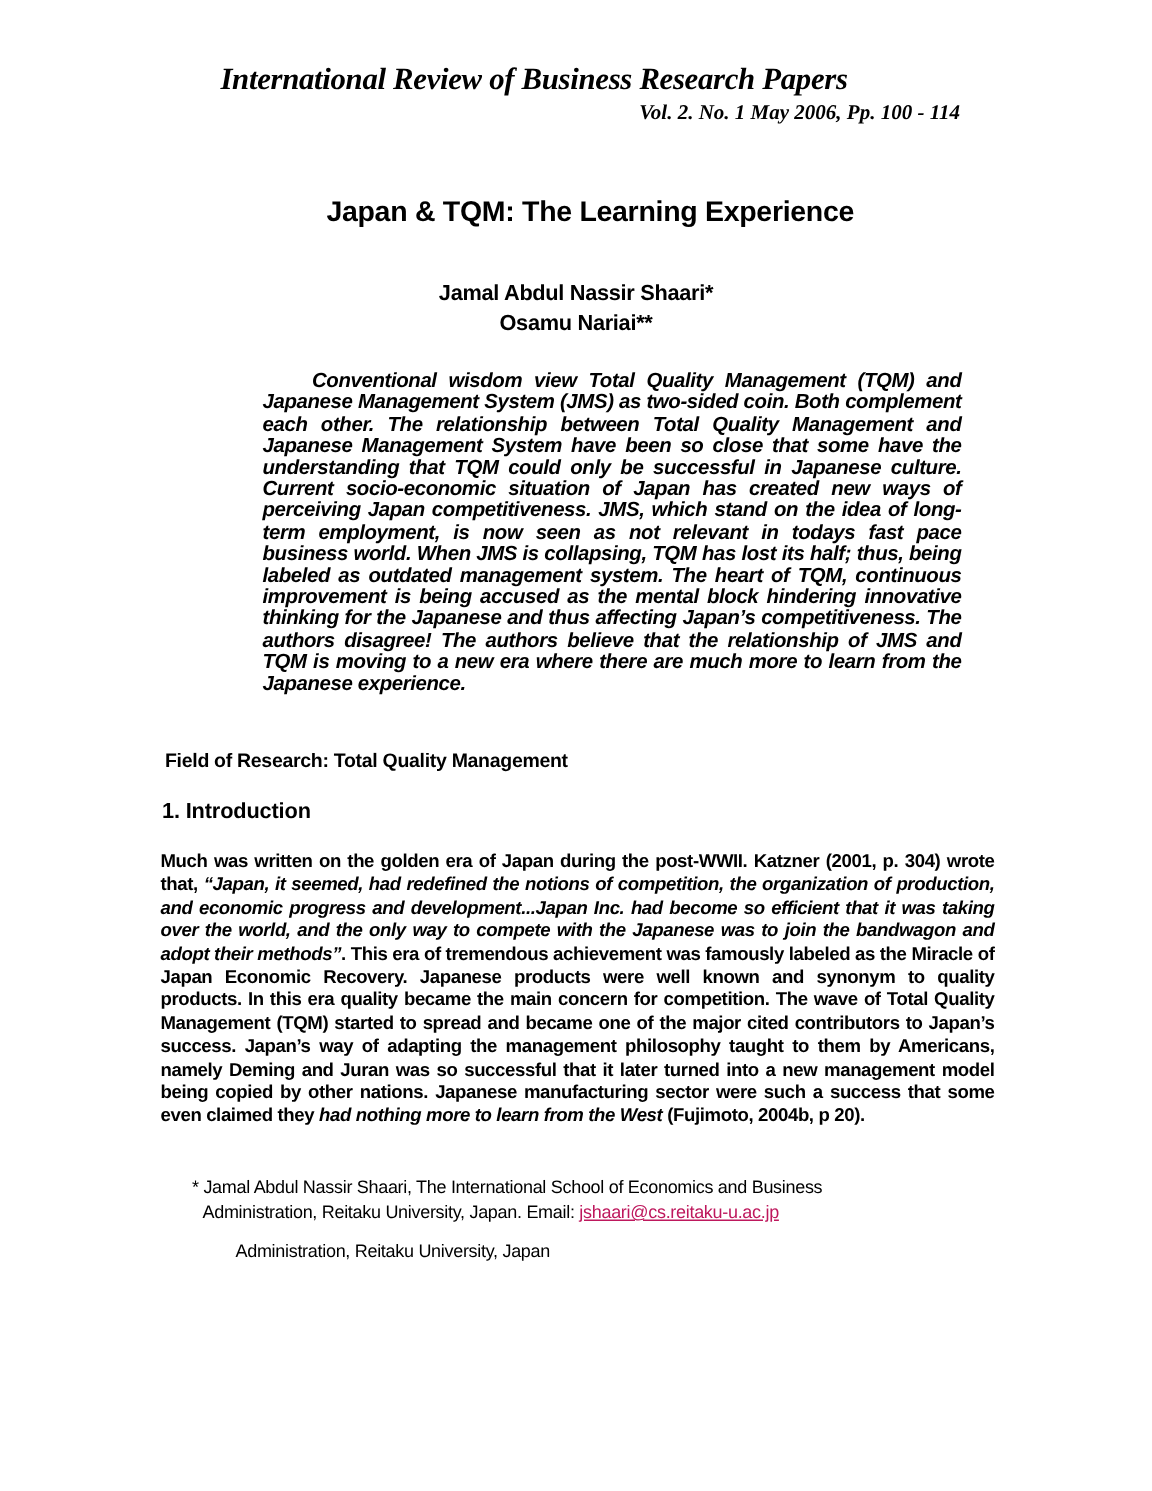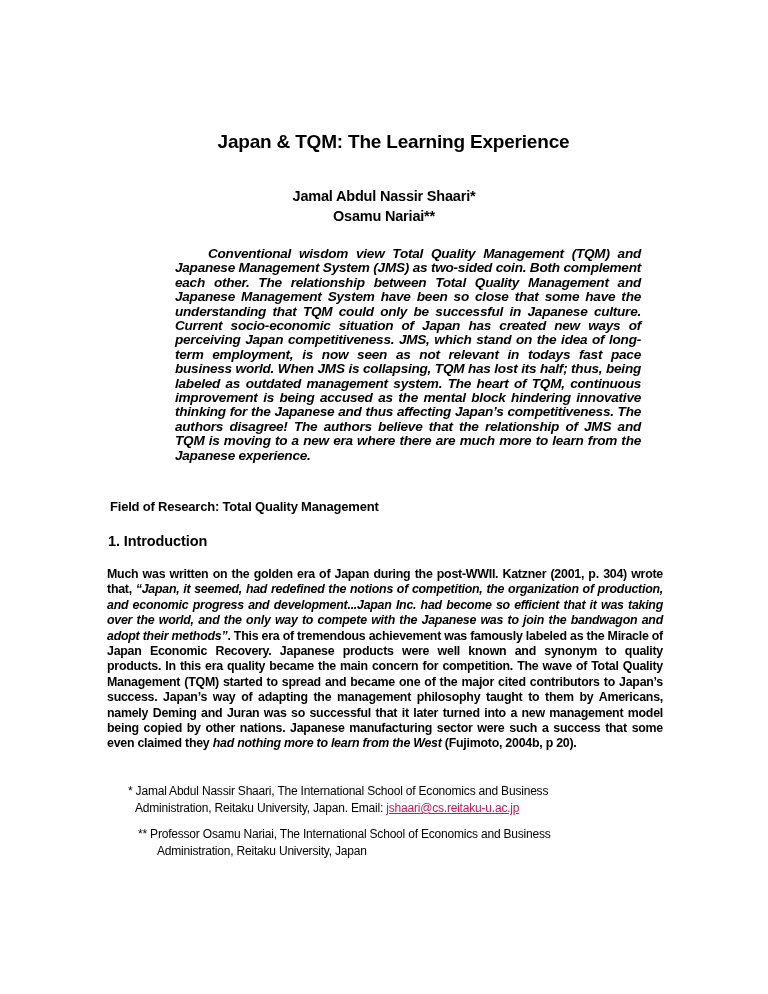--- a/index.html
+++ b/index.html
@@ -76,20 +76,22 @@
   .fn1 { margin-left:128px; }
   .fn1 .l2 { margin-left:7px; }
   .fn2 { margin-top:9px; margin-left:138px; }
   .fn2 .l2 { margin-left:19px; }
   .email-link { color:#be185d; text-decoration:underline; cursor:pointer; }
 </style>
 </head>
 <body>
 
 <header class="journal-header">
+  <div class="journal-title">International Review of Business Research Papers</div>
+  <div class="journal-issue">Vol. 2. No. 1 May 2006, Pp. 100 - 114</div>
 </header>
 
 <h1 class="article-title">Japan &amp; TQM: The Learning Experience</h1>
 
 <div class="authors">
   <div>Jamal Abdul Nassir Shaari*</div>
   <div>Osamu Nariai**</div>
 </div>
 
 <section class="abstract">
@@ -103,16 +105,15 @@
 <section class="intro">
   <p><span>Much was written on the golden era of Japan during the post-WWII. Katzner (2001, p. 304) wrote that, </span><span class="quote">“Japan, it seemed, had redefined the notions of competition, the organization of production, and economic progress and development...Japan Inc. had become so efficient that it was taking over the world, and the only way to compete with the Japanese was to join the bandwagon and adopt their methods”</span><span>. This era of tremendous achievement was famously labeled as the Miracle of Japan Economic Recovery. Japanese products were well known and synonym to quality products.  In this era quality became the main concern for competition. The wave of Total Quality Management (TQM) started to spread and became one of the major cited contributors to Japan’s success. Japan’s way of adapting the management philosophy taught to them by Americans, namely Deming and Juran was so successful that it later turned into a new management model being copied by other nations. Japanese manufacturing sector were such a success that some even claimed they </span><span class="quote">had nothing more to learn from the West</span><span> (Fujimoto, 2004b, p 20).</span></p>
 </section>
 
 <footer class="footnotes">
   <div class="fn1">
     <div class="l1">* Jamal Abdul Nassir Shaari, The International School of Economics and Business</div>
     <div class="l2"><span>Administration, Reitaku University, Japan. Email: </span><a class="email-link">jshaari@cs.reitaku-u.ac.jp</a></div>
   </div>
   <div class="fn2">
-    <div class="l1">** Professor Osamu Nariai, The International School of Economics and Business</div>
     <div class="l2">Administration, Reitaku University, Japan</div>
   </div>
 </footer>
 
 </body></html>

